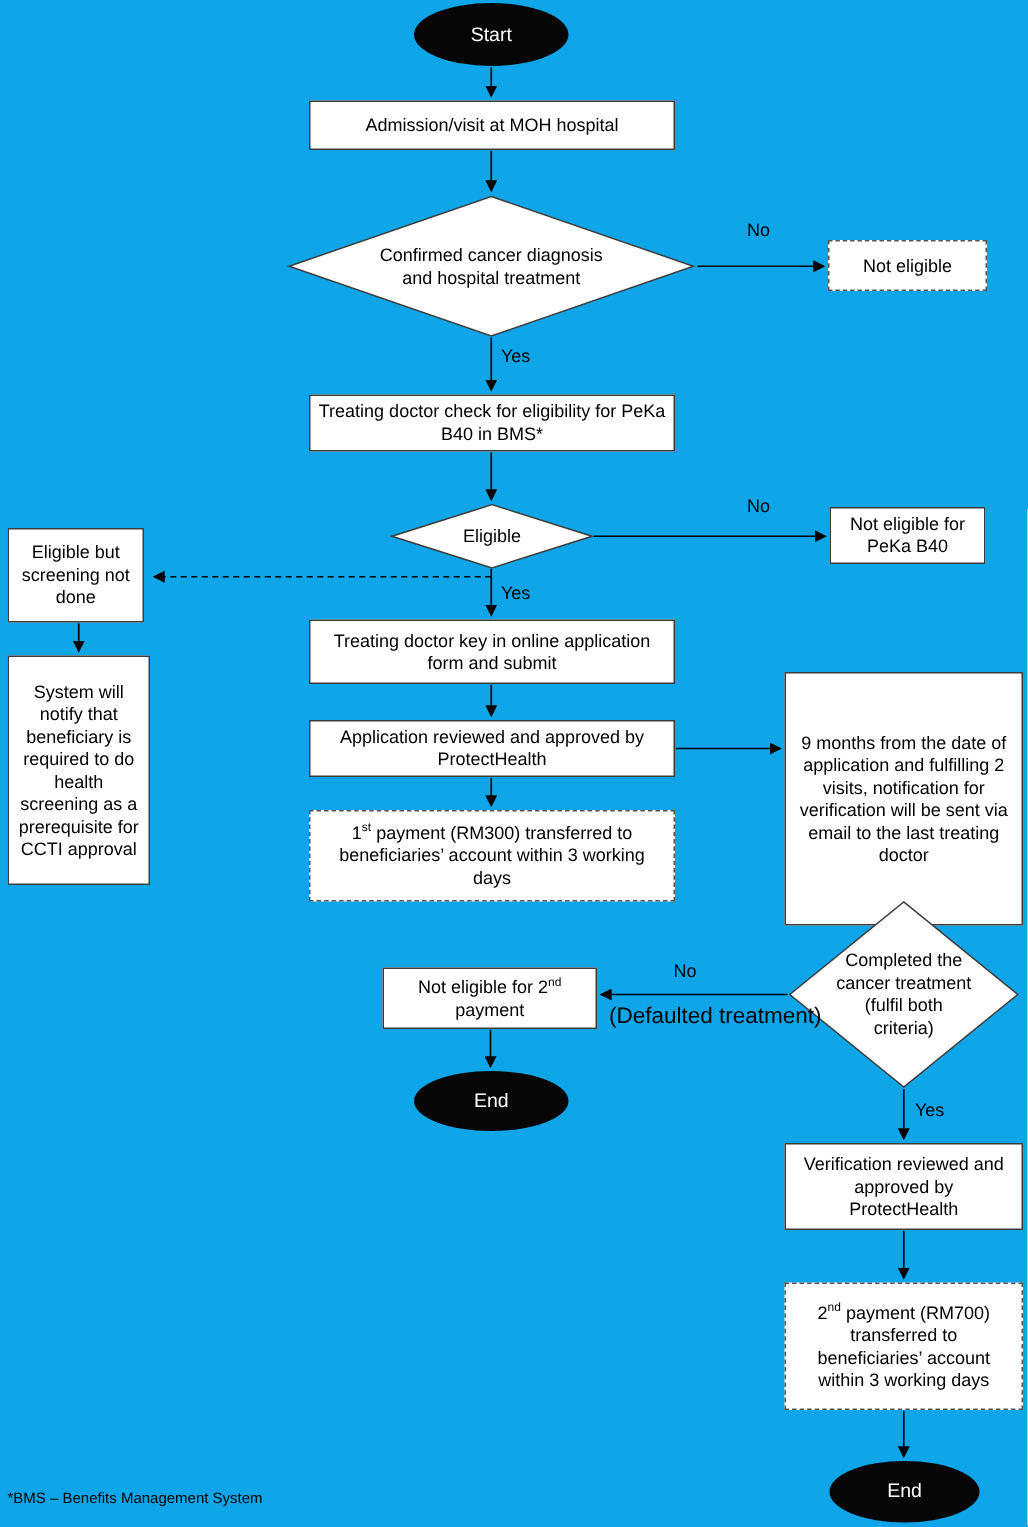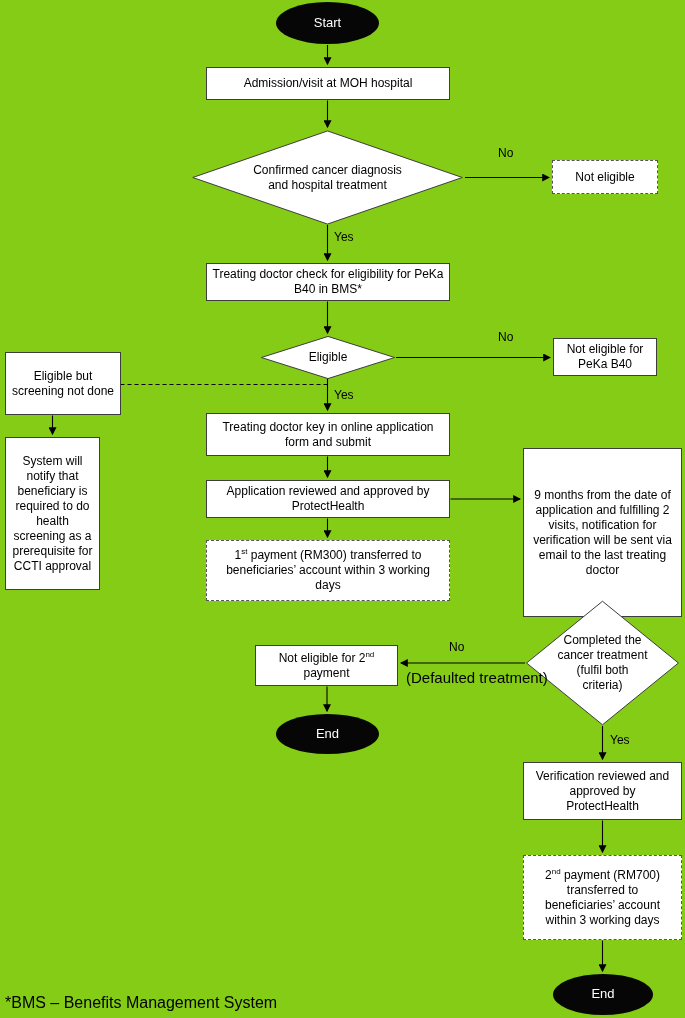--- a/index.html
+++ b/index.html
@@ -1,33 +1,33 @@
 <!DOCTYPE html>
 <html><head>
 <meta charset="utf-8">
 <style>
   *{box-sizing:border-box;margin:0;padding:0}
   html,body{background:#fff}
   body{font-family:"Liberation Sans",sans-serif;color:#000}
-  .stage{position:relative;width:685px;height:1018px;background:#84cc16;overflow:hidden}
+  .stage{position:relative;width:685px;height:1018px;background:#0ea5e9;overflow:hidden}
   .node{position:absolute;display:flex;align-items:center;justify-content:center;
         text-align:center;font-size:12px;line-height:1.25;color:#000}
   .rect{border:1px solid #3d3d3d;background:#fff;padding:2px 5px}
   .dashed{border:1px dashed #555}
   .terminator{background:#060606;color:#fff;border-radius:50%;font-size:13px}
   .diamond{background:transparent;border:none;padding:0}
   .diamond .dshape{position:absolute;inset:0;width:100%;height:100%}
   .diamond polygon{fill:#fff;stroke:#3d3d3d;stroke-width:1;vector-effect:non-scaling-stroke}
   .dlabel{position:relative;z-index:1;display:inline-block}
   .edge-label{position:absolute;font-size:12px;color:#000;white-space:nowrap}
   .sub-label{font-size:15px}
   #arrows{position:absolute;left:0;top:0;width:685px;height:1018px;pointer-events:none}
   #arrows line{stroke:#000;stroke-width:1.1;fill:none}
   #arrows .dash{stroke-dasharray:4 3}
-  .footnote{position:absolute;font-size:16px;color:#000;white-space:nowrap}
+  .footnote{position:absolute;font-size:10px;color:#000;white-space:nowrap}
   sup{font-size:8px;vertical-align:super;line-height:0}
   .inner{display:inline-block}
 </style>
 </head>
 <body>
 
 <div class="stage">
 
   <svg id="arrows" xmlns="http://www.w3.org/2000/svg">
     <defs>
@@ -74,21 +74,21 @@
 
   <div class="node diamond" style="left:260px;top:336px;width:136px;height:43px">
     <svg class="dshape" viewBox="0 0 100 100" preserveAspectRatio="none">
         <polygon points="50,1 99,50 50,99 1,50"></polygon>
       </svg>
     <span class="dlabel">Eligible</span>
   </div>
 
   <div class="node rect" style="left:553px;top:338px;width:104px;height:38px">Not eligible for PeKa B40</div>
 
-  <div class="node rect" style="left:5px;top:352px;width:116px;height:63px">Eligible but screening not done</div>
+  <div class="node rect" style="left:5px;top:352px;width:91px;height:63px">Eligible but screening not done</div>
 
   <div class="node rect" style="left:5px;top:437px;width:95px;height:153px">System will notify that beneficiary is required to do health screening as a prerequisite for CCTI approval</div>
 
   <div class="node rect" style="left:206px;top:413px;width:244px;height:43px">
     <span class="inner" style="width:230px">Treating doctor key in online application form and submit</span>
   </div>
 
   <div class="node rect" style="left:206px;top:480px;width:244px;height:38px">
     <span class="inner" style="width:225px">Application reviewed and approved by ProtectHealth</span>
   </div>

